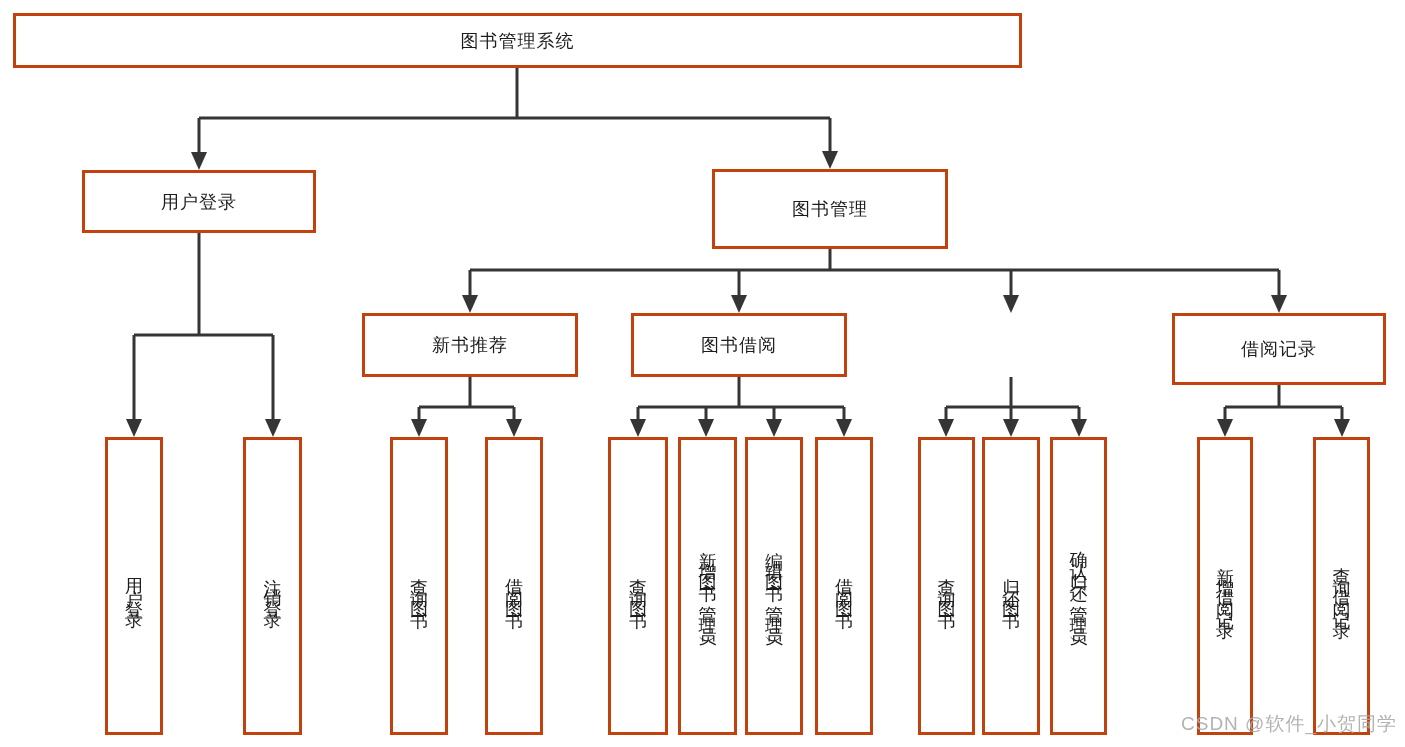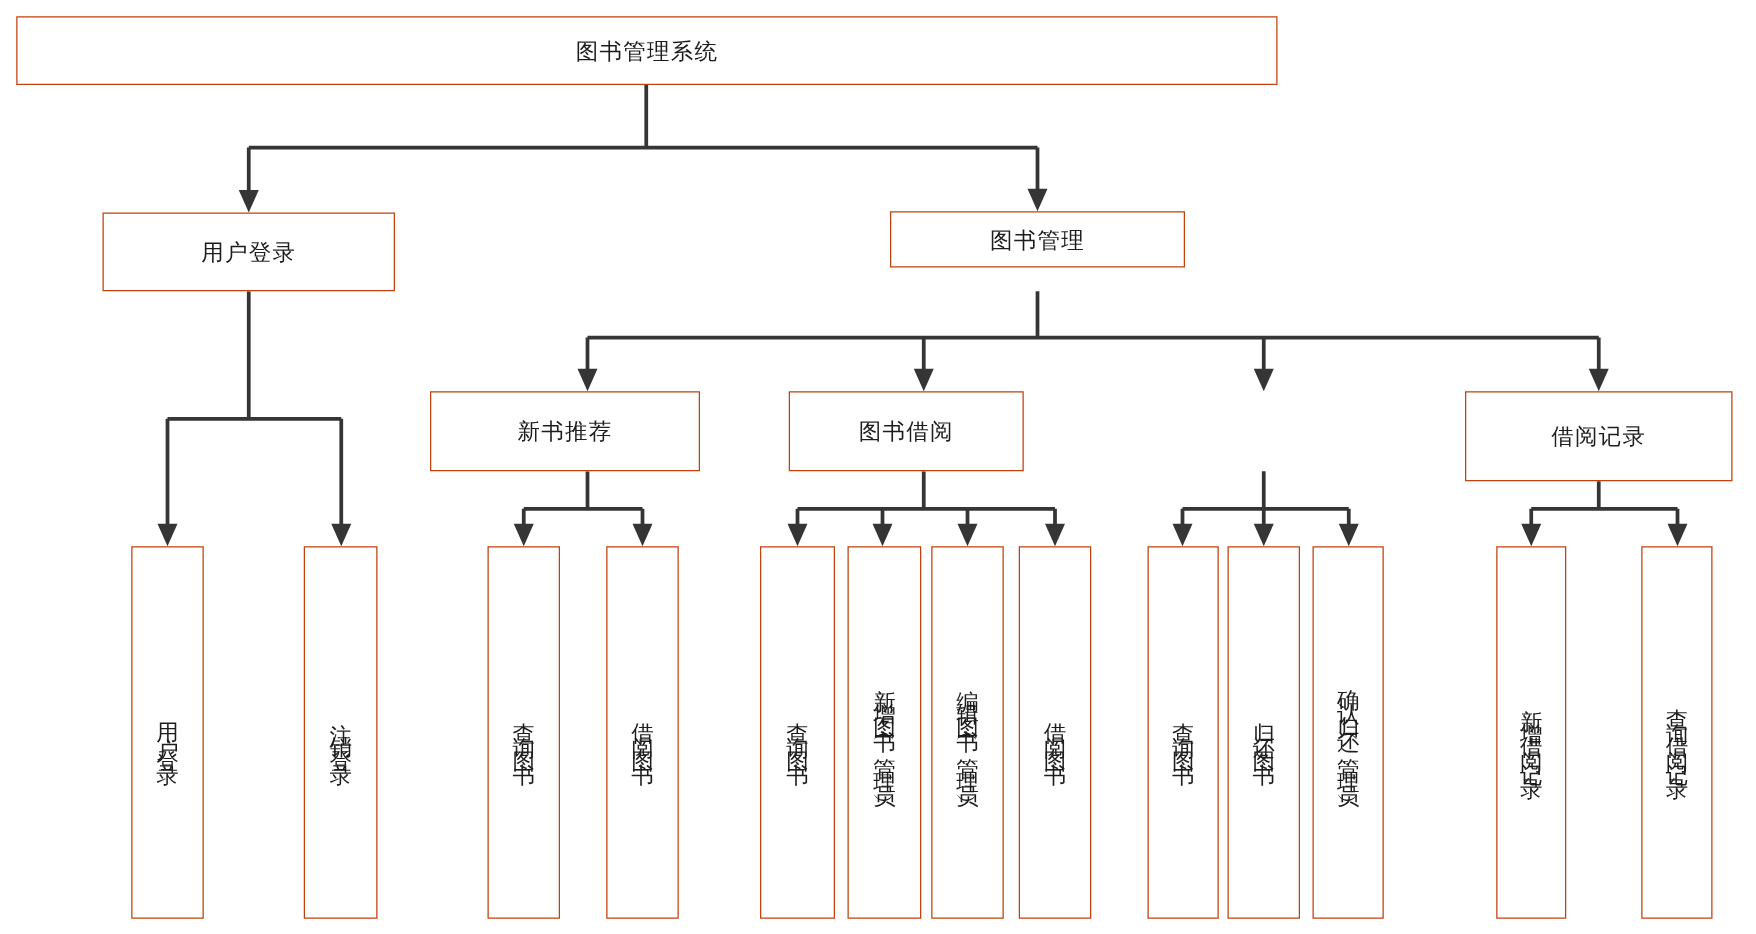--- a/index.html
+++ b/index.html
@@ -7,21 +7,21 @@
     position:relative;
     width:1405px;height:747px;
     background:#ffffff;
     font-family:"Liberation Sans","DejaVu Sans",sans-serif;
     overflow:hidden;
   }
   .connectors{position:absolute;left:0;top:0;width:1405px;height:747px;}
   .node{
     position:absolute;
     box-sizing:border-box;
-    border:1px solid #c2410c;
+    border:3px solid #c2410c;
     background:#ffffff;
     color:#1d1d1d;
     display:flex;
     align-items:center;
     justify-content:center;
   }
   .hbox{font-size:18px;letter-spacing:1px;}
   .vbox{
     font-size:18px;
     writing-mode:vertical-rl;
@@ -81,37 +81,38 @@
       <polygon points="1003,419 1019,419 1011,437"></polygon>
       <polygon points="1071,419 1087,419 1079,437"></polygon>
       <polygon points="1217,419 1233,419 1225,437"></polygon>
       <polygon points="1334,419 1350,419 1342,437"></polygon>
     </g>
   </svg>
 
   <div class="node hbox" style="left:13px;top:13px;width:1009px;height:55px">图书管理系统</div>
 
   <div class="node hbox" style="left:82px;top:170px;width:234px;height:63px">用户登录</div>
-  <div class="node hbox" style="left:712px;top:169px;width:236px;height:45px">图书管理</div>
+  <div class="node hbox" style="left:712px;top:169px;width:236px;height:80px">图书管理</div>
 
-  <div class="node hbox" style="left:344px;top:313px;width:216px;height:64px">新书推荐</div>
-  <div class="node hbox" style="left:631px;top:313px;width:188px;height:64px">图书借阅</div>
+  <div class="node hbox" style="left:362px;top:313px;width:216px;height:64px">新书推荐</div>
+  <div class="node hbox" style="left:631px;top:313px;width:216px;height:64px">图书借阅</div>
   <div class="node hbox" style="left:1172px;top:313px;width:214px;height:72px">借阅记录</div>
 
   <div class="node vbox" style="left:105px;top:437px;width:58px;height:298px">用户登录</div>
   <div class="node vbox" style="left:243px;top:437px;width:59px;height:298px">注销登录</div>
 
   <div class="node vbox" style="left:390px;top:437px;width:58px;height:298px">查询图书</div>
   <div class="node vbox" style="left:485px;top:437px;width:58px;height:298px">借阅图书</div>
 
   <div class="node vbox" style="left:608px;top:437px;width:60px;height:298px">查询图书</div>
   <div class="node vbox" style="left:678px;top:437px;width:59px;height:298px">新增图书（管理员）</div>
   <div class="node vbox" style="left:745px;top:437px;width:58px;height:298px">编辑图书（管理员）</div>
   <div class="node vbox" style="left:815px;top:437px;width:58px;height:298px">借阅图书</div>
 
   <div class="node vbox" style="left:918px;top:437px;width:57px;height:298px">查询图书</div>
   <div class="node vbox" style="left:982px;top:437px;width:58px;height:298px">归还图书</div>
   <div class="node vbox" style="left:1050px;top:437px;width:57px;height:298px">确认归还（管理员）</div>
 
   <div class="node vbox" style="left:1197px;top:437px;width:56px;height:298px">新增借阅记录</div>
   <div class="node vbox" style="left:1313px;top:437px;width:57px;height:298px">查询借阅记录</div>
 
+  <div class="watermark">CSDN @软件_小贺同学</div>
 </div>
 
 </body></html>

